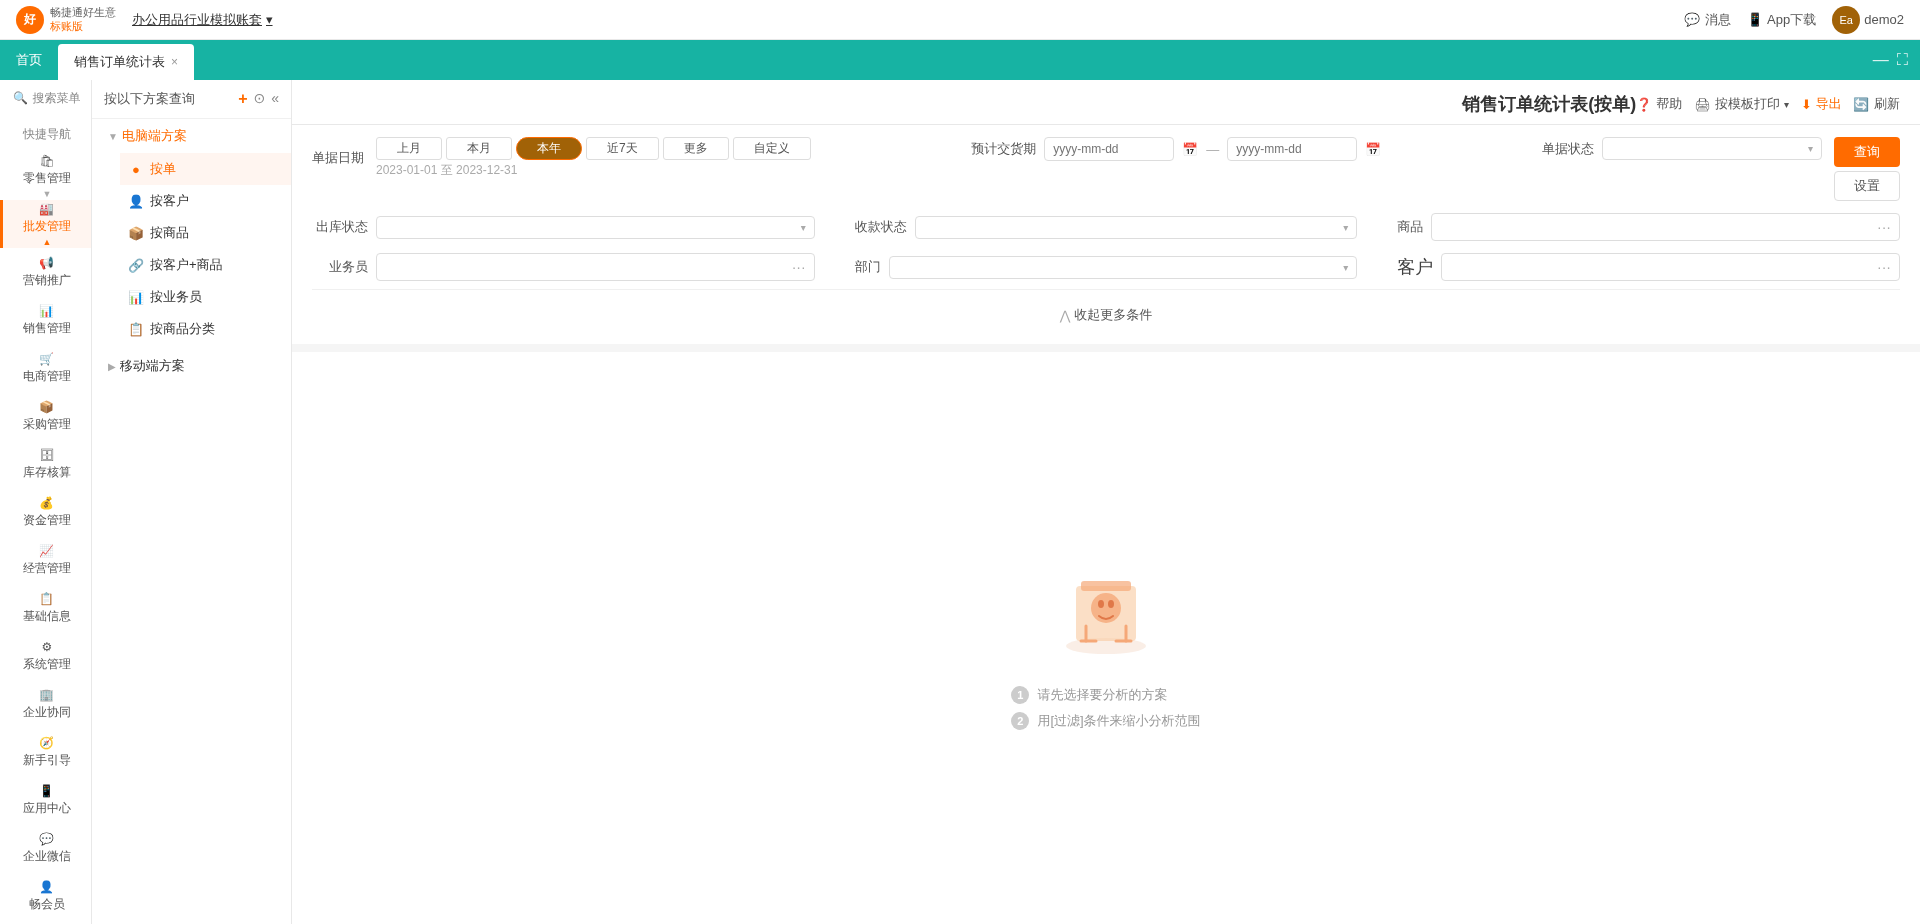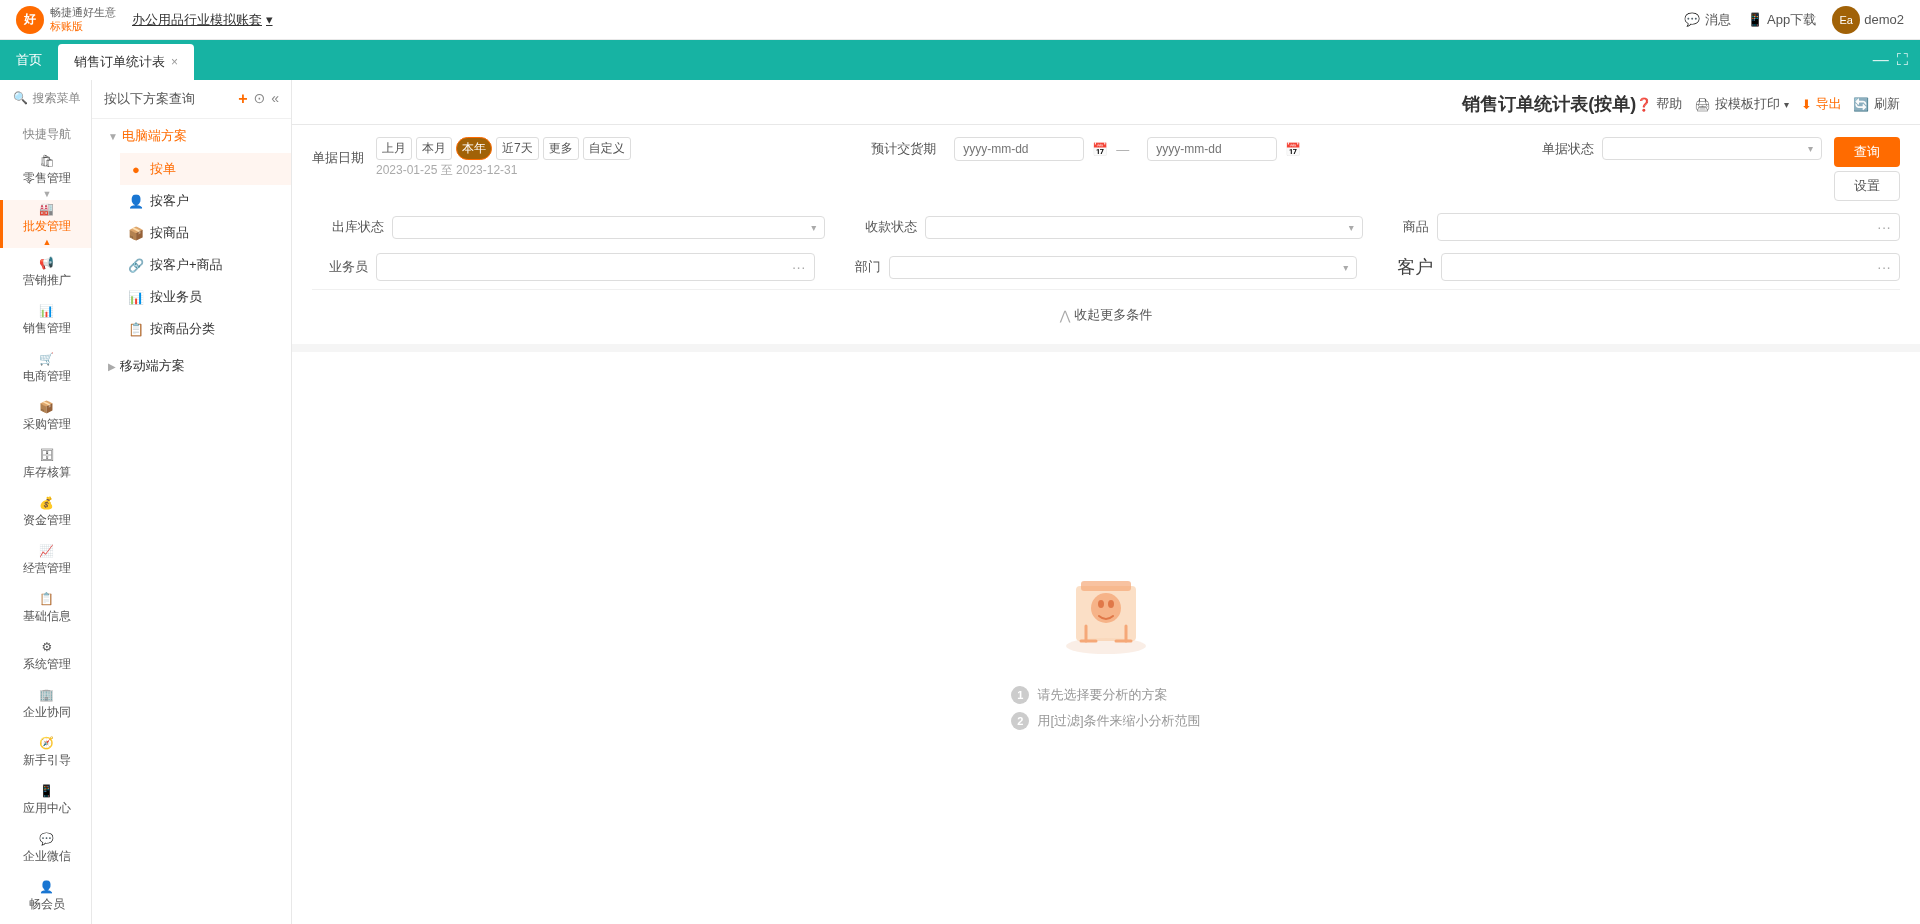--- a/index.html
+++ b/index.html
@@ -52,23 +52,23 @@
     .main-content { flex: 1; display: flex; flex-direction: column; overflow: hidden; background: #f5f5f5; }
     .page-header { background: #fff; padding: 12px 20px 8px; display: flex; align-items: center; justify-content: flex-end; border-bottom: 1px solid #e8e8e8; }
     .page-title { font-size: 18px; font-weight: bold; color: #333; }
     .page-actions { display: flex; align-items: center; gap: 12px; }
     .page-action { display: flex; align-items: center; gap: 4px; font-size: 13px; color: #555; cursor: pointer; }
     .page-action.export-btn { color: #ff6b00; }
 
     
     .filter-area { background: #fff; padding: 12px 20px; margin-bottom: 8px; }
     .date-quick-btns { display: flex; gap: 4px; }
-    .date-btn { padding: 2px 5px; border-radius: 3px; border: 1px solid #ddd; background: #fff; font-size: 12px; color: #555; cursor: pointer; }
+    .date-btn { padding: 2px 20px; border-radius: 3px; border: 1px solid #ddd; background: #fff; font-size: 12px; color: #555; cursor: pointer; }
     .date-btn.active { background: #a16207; border-color: #ff6b00; color: #fff; border-radius: 12px; }
-    .date-input { border: 1px solid #ddd; border-radius: 4px; padding: 4px 8px; font-size: 12px; color: #bbb; width: 130px; outline: none; margin-left: 10px; }
+    .date-input { border: 1px solid #ddd; border-radius: 4px; padding: 4px 8px; font-size: 12px; color: #bbb; width: 130px; outline: none; }
     .date-sep { color: #aaa; font-size: 13px; }
     .filter-select { border: 1px solid #ddd; border-radius: 4px; padding: 5px 8px; font-size: 12px; color: #bbb; flex: 1; min-width: 120px; max-width: 280px; outline: none; background: #fff; cursor: pointer; display: flex; align-items: center; justify-content: space-between; }
     .filter-select-arrow { color: #aaa; font-size: 10px; }
     .filter-field { border: 1px solid #ddd; border-radius: 4px; padding: 5px 8px; font-size: 12px; color: #bbb; flex: 1; min-width: 120px; outline: none; max-width: 280px; position: relative; display: flex; align-items: center; justify-content: space-between; }
     .filter-dots { color: #aaa; font-size: 14px; cursor: pointer; }
     .search-btn { background: #ff6b00; color: #fff; border: none; border-radius: 4px; padding: 6px 20px; font-size: 13px; cursor: pointer; }
     .settings-btn { border: 1px solid #ddd; color: #555; border-radius: 4px; padding: 5px 16px; font-size: 13px; cursor: pointer; background: #fff; }
     .collapse-btn { display: flex; align-items: center; justify-content: center; gap: 4px; font-size: 13px; color: #555; cursor: pointer; padding: 8px; }
 
     
@@ -292,21 +292,21 @@
             <div style="display:flex;flex-direction:column;gap:2px;">
               <div class="date-quick-btns">
                 <button class="date-btn">上月</button>
                 <button class="date-btn">本月</button>
                 <button class="date-btn active">本年</button>
                 <button class="date-btn">近7天</button>
                 <button class="date-btn">更多</button>
                 <button class="date-btn">自定义</button>
               </div>
               <div style="display:flex;align-items:center;gap:4px;font-size:12px;color:#aaa;">
-                <span>2023-01-25 至 2023-12-31</span>
+                <span>2023-01-01 至 2023-12-31</span>
               </div>
             </div>
           </div>
 
           <div style="flex:1;"></div>
 
           <div style="display:flex;align-items:center;gap:8px;">
             <span style="font-size:13px;color:#555;white-space:nowrap;">预计交货期</span>
             <input class="date-input" type="text" placeholder="yyyy-mm-dd" style="">
             <span style="color:#ff6b00;">📅</span>
@@ -325,21 +325,21 @@
             </div>
           </div>
 
           <div style="display:flex;flex-direction:column;gap:4px;margin-left:12px;">
             <button class="search-btn">查询</button>
             <button class="settings-btn">设置</button>
           </div>
         </div>
 
         <div style="display:flex;align-items:center;gap:0;margin-bottom:12px;">
-          <div style="display:flex;align-items:center;gap:8px;flex:1;margin-left:16px;">
+          <div style="display:flex;align-items:center;gap:8px;flex:1;">
             <span style="font-size:13px;color:#555;white-space:nowrap;min-width:56px;text-align:right;">出库状态</span>
             <div class="filter-select" style="flex:1;max-width:none;">
               <span style="color:#bbb;"></span>
               <span class="filter-select-arrow">▾</span>
             </div>
           </div>
           <div style="width:40px;"></div>
           <div style="display:flex;align-items:center;gap:8px;flex:1;">
             <span style="font-size:13px;color:#555;white-space:nowrap;">收款状态</span>
             <div class="filter-select" style="flex:1;max-width:none;">

